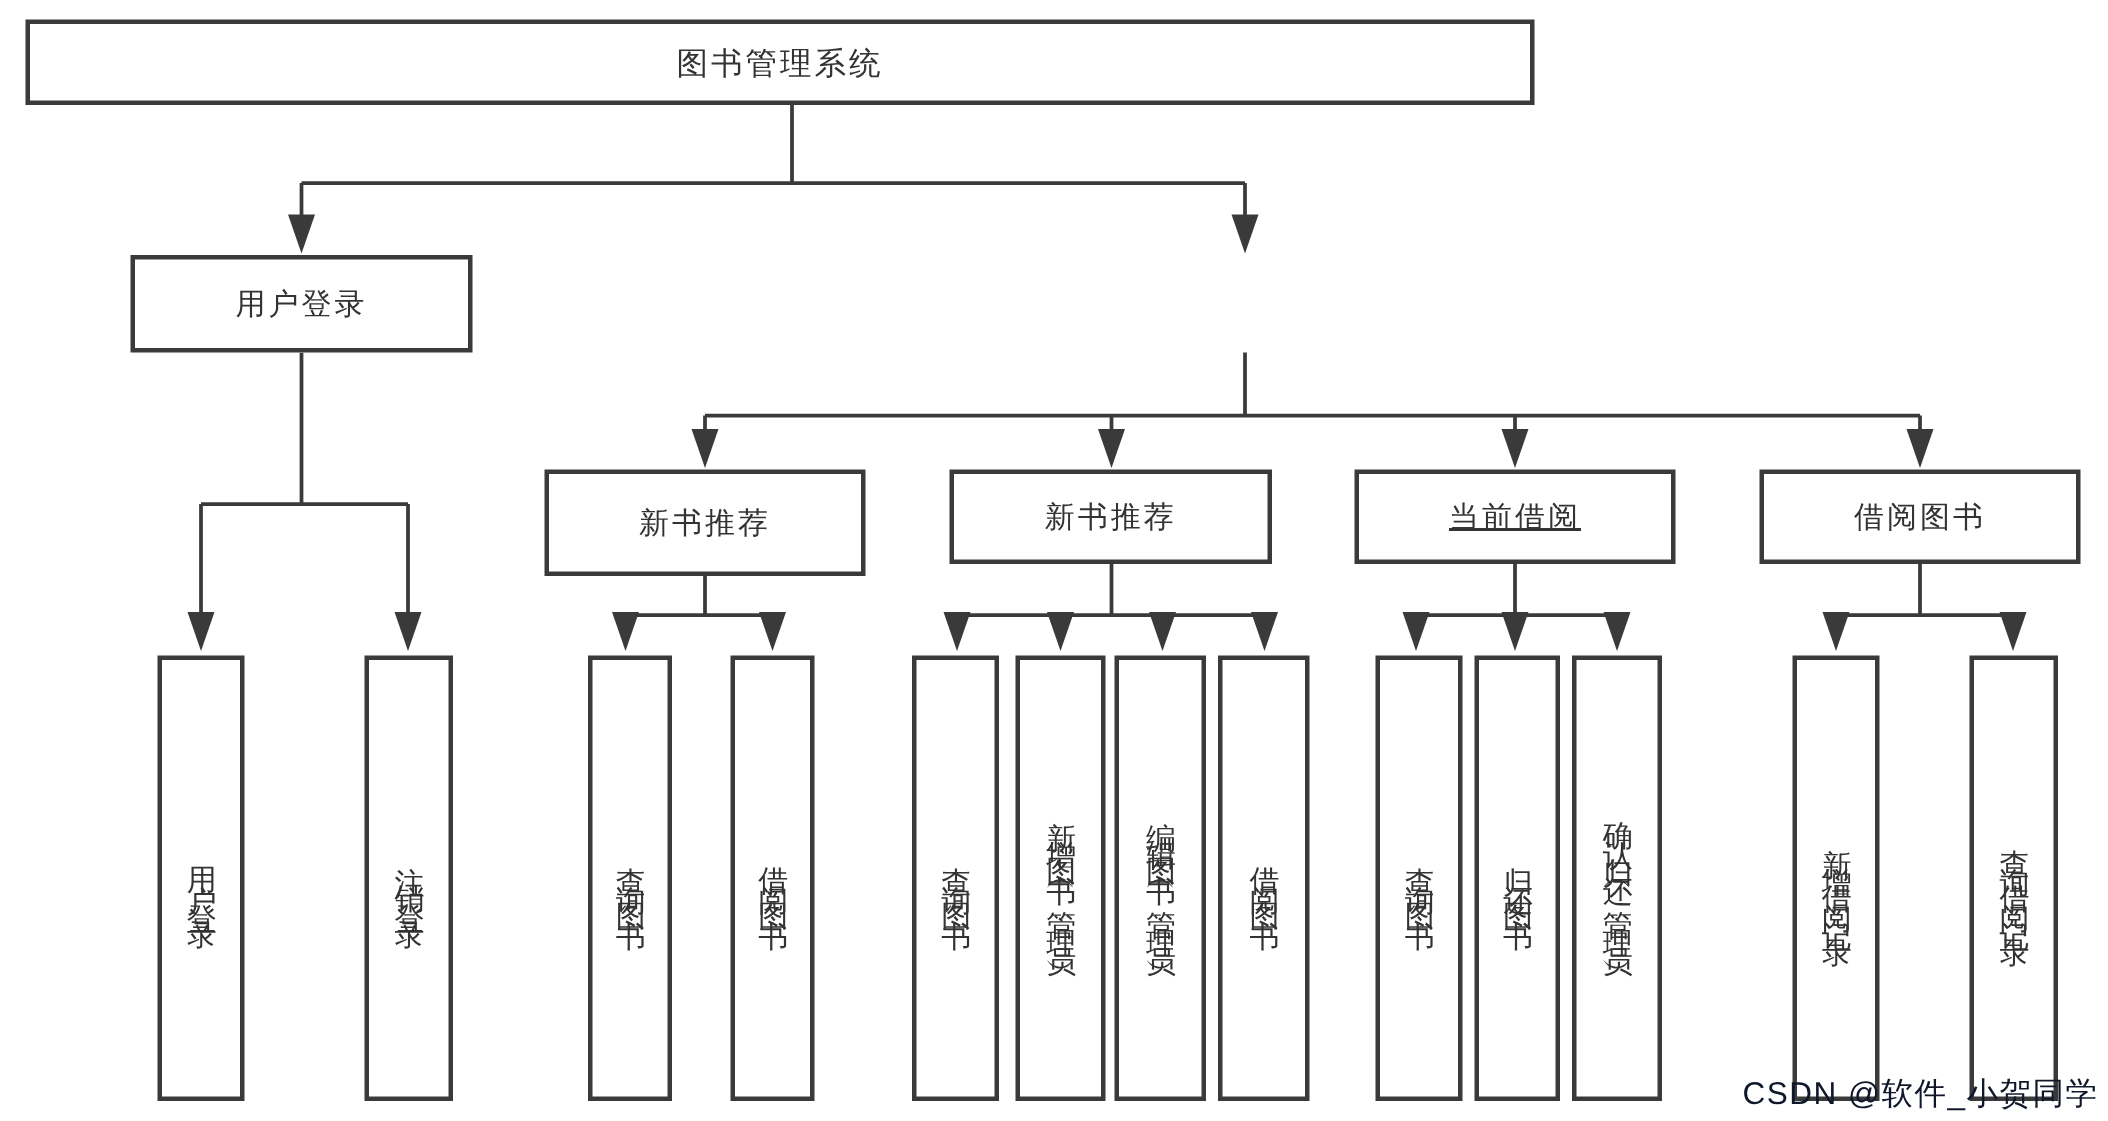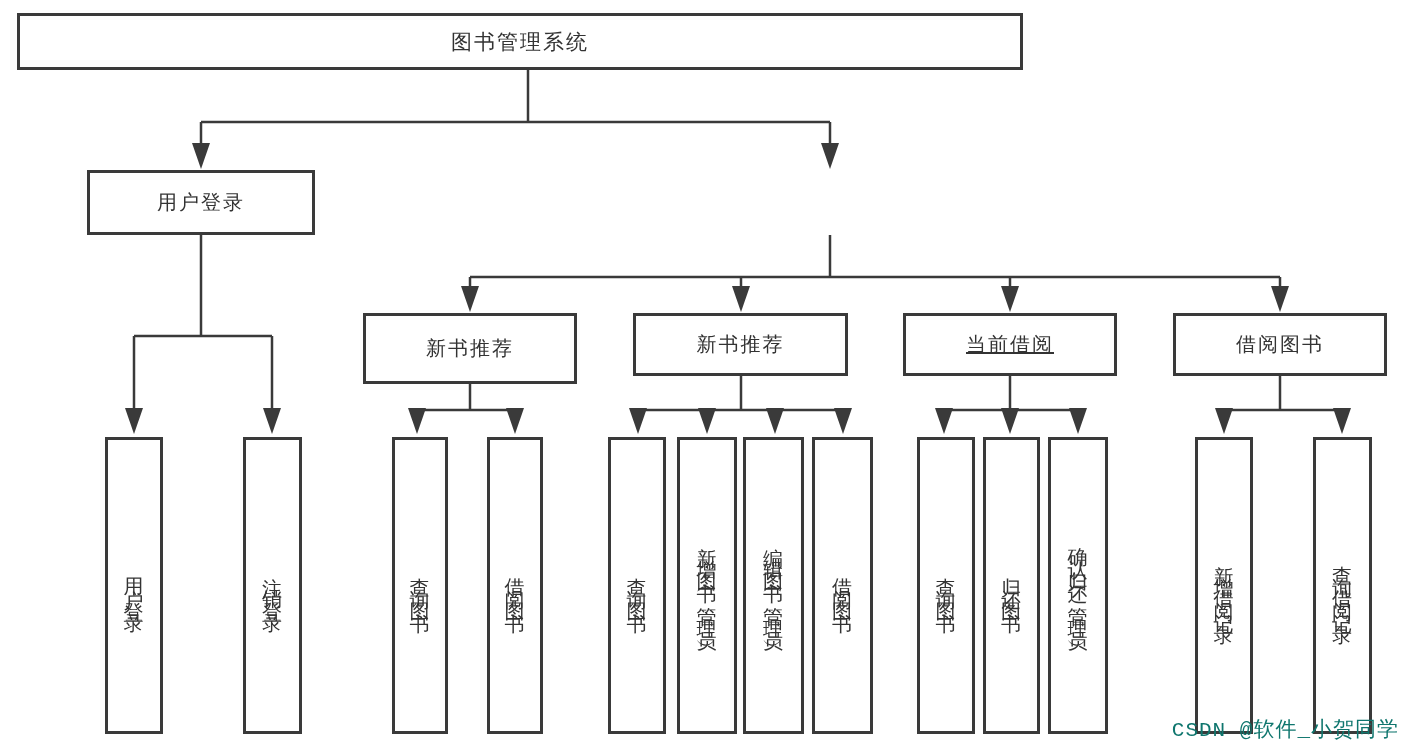--- a/index.html
+++ b/index.html
@@ -53,24 +53,23 @@
     font-size: 20px;
     letter-spacing: 12px;
     line-height: 1;
   }
   .watermark {
     position: absolute;
     right: 6px;
     bottom: 4px;
     z-index: 3;
     font-size: 21px;
-    color: #0f766e;
+    color: #0f172a;
     letter-spacing: 1px;
     white-space: nowrap;
-    font-family: Liberation Mono, monospace;
   }
 </style>
 </head>
 <body>
 
 <div class="canvas">
 
   <svg class="connectors" viewBox="0 0 1405 747" xmlns="http://www.w3.org/2000/svg">
     <g stroke="#3a3a3a" stroke-width="2.5" fill="none">
 

